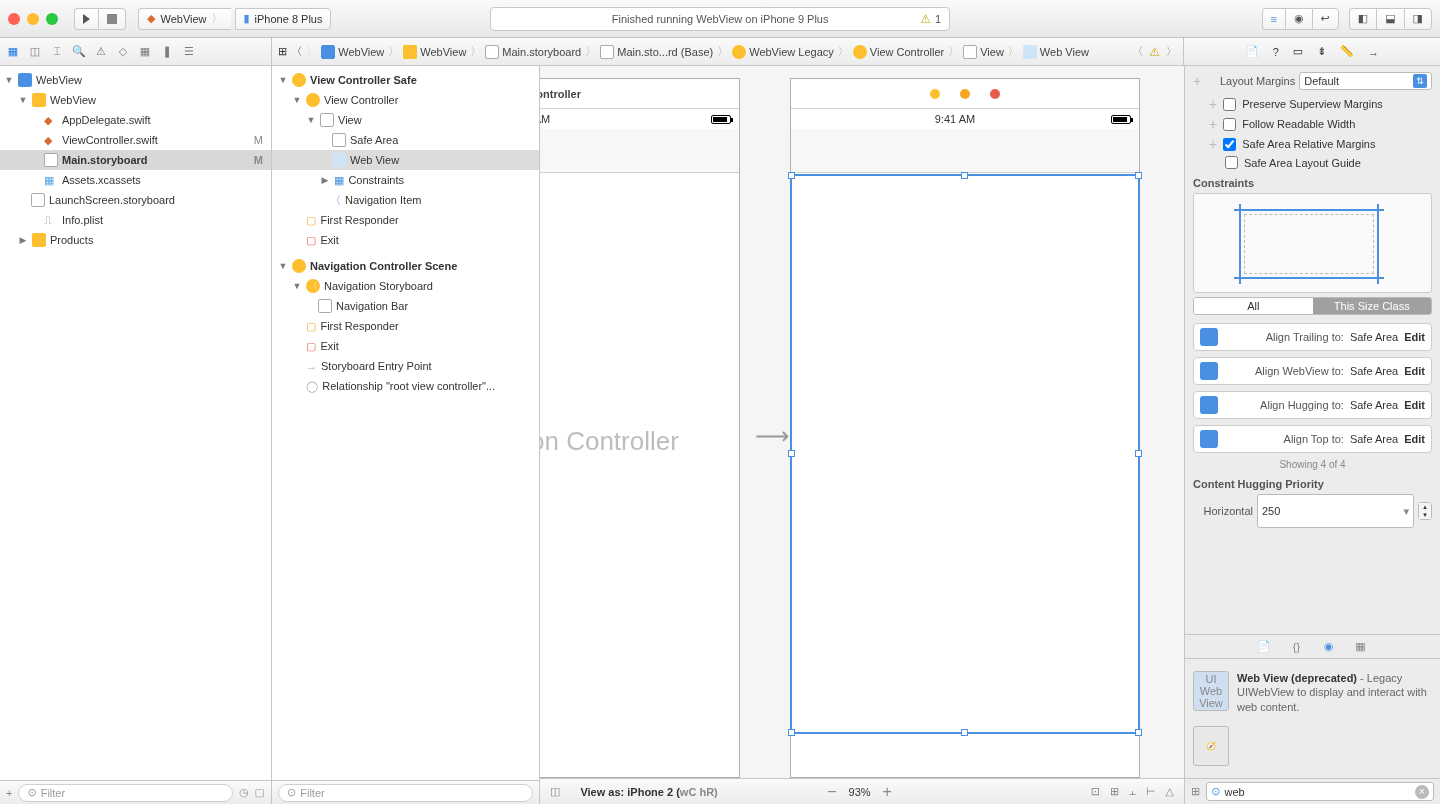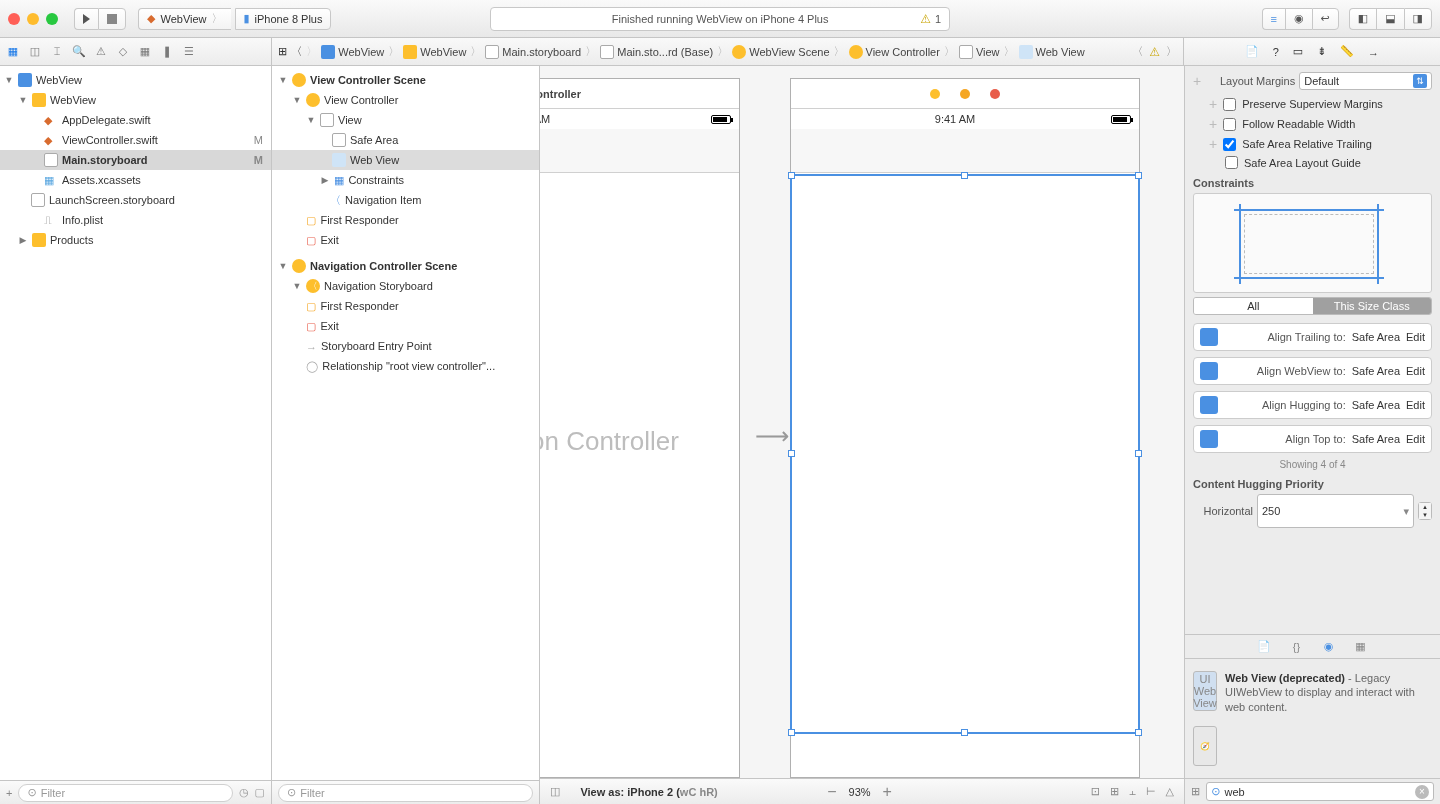--- a/index.html
+++ b/index.html
@@ -98,34 +98,34 @@
 .constraint-diagram{height:100px;border:1px solid #ccc;background:#fafafa;border-radius:3px;position:relative;margin-bottom:4px;}
 .cd-rect{position:absolute;border:1px dashed #bbb;}
 .cd-line{position:absolute;background:#4a90e2;}
 .seg-ctrl{display:flex;border:1px solid #bbb;border-radius:3px;overflow:hidden;width:100%;}
 .seg-ctrl .seg{flex:1;text-align:center;padding:2px 0;background:#fff;}
 .seg-ctrl .seg.active{background:#a0a0a0;color:#fff;}
 .constraint-item{display:flex;align-items:center;background:#fff;border:1px solid #ccc;border-radius:4px;padding:4px 6px;margin-bottom:6px;gap:6px;}
 .ci-icon{width:18px;height:18px;background:#4a90e2;border-radius:3px;}
 .ci-label{flex:1;text-align:right;color:#555;}
 .ci-val{color:#333;}
-.ci-edit{color:#333;font-weight:400;}
+.ci-edit{color:#333;font-weight:700;}
 .showing{text-align:center;color:#888;font-size:10px;margin:2px 0 8px;}
 .num-input{flex:1;height:24px;border:1px solid #bbb;background:#fff;border-radius:3px;padding:16px 4px;display:flex;align-items:center;}
 .stepper{width:14px;display:flex;flex-direction:column;border:1px solid #bbb;border-radius:3px;}
 .stepper div{height:8px;text-align:center;font-size:7px;line-height:8px;background:#f5f5f5;}
 
 
 .library{border-top:1px solid #c5c5c5;background:#ececec;}
 .lib-tabs{height:24px;display:flex;align-items:center;justify-content:center;gap:16px;border-bottom:1px solid #c5c5c5;}
 .lib-tabs .lt{width:16px;height:16px;color:#888;display:flex;align-items:center;justify-content:center;}
 .lib-tabs .lt.active{color:#4a90e2;}
 .lib-items{padding:6px;}
 .lib-item{display:flex;gap:8px;padding:6px 2px;}
-.lib-thumb{width:24px;height:40px;background:#d0dff0;border:1px solid #bbb;border-radius:3px;flex-shrink:0;display:flex;align-items:center;justify-content:center;font-size:8px;color:#888;text-align:center;}
+.lib-thumb{width:36px;height:40px;background:#d0dff0;border:1px solid #bbb;border-radius:3px;flex-shrink:0;display:flex;align-items:center;justify-content:center;font-size:8px;color:#888;text-align:center;}
 .lib-thumb.wk{background:#e8e8e8;}
 .lib-desc{font-size:10px;color:#666;line-height:1.3;}
 .lib-desc b{color:#333;font-size:11px;}
 .lib-footer{height:26px;border-top:1px solid #c5c5c5;display:flex;align-items:center;padding:0 6px;gap:6px;}
 .search{flex:1;height:19px;border:1px solid #bbb;border-radius:3px;background:#fff;display:flex;align-items:center;padding:0 4px;gap:4px;}
 .search .clear{width:14px;height:14px;background:#bbb;border-radius:50%;color:#fff;text-align:center;font-size:10px;line-height:14px;}
 
 .plus-dim{color:#bbb;font-size:14px;}
 </style>
 </head>
@@ -150,21 +150,21 @@
       <span style="color:#d86b2f">◆</span>
       <span>WebView</span>
       <span style="color:#aaa">〉</span>
     </div>
     <div class="scheme-seg">
       <span style="color:#4a90e2">▮</span>
       <span>iPhone 8 Plus</span>
     </div>
   </div>
   <div class="activity">
-    <span>Finished running WebView on iPhone 4 Plus</span>
+    <span>Finished running WebView on iPhone 9 Plus</span>
     <div class="warn">
       <span class="warn-tri"></span>
       <span>1</span>
     </div>
   </div>
   <div class="right-tools">
     <div class="tb-group">
       <div class="tb-btn" style="color:#4a90e2">≡</div>
       <div class="tb-btn">◉</div>
       <div class="tb-btn">↩</div>
@@ -209,21 +209,21 @@
           <span>Main.storyboard</span>
         </span>
         <span class="sep">〉</span>
       <span class="crumb-item">
           <span class="ficon sb"></span>
           <span>Main.sto...rd (Base)</span>
         </span>
         <span class="sep">〉</span>
       <span class="crumb-item">
           <span class="ficon scene"></span>
-          <span>WebView Scene</span>
+          <span>WebView Legacy</span>
         </span>
         <span class="sep">〉</span>
       <span class="crumb-item">
           <span class="ficon vc"></span>
           <span>View Controller</span>
         </span>
         <span class="sep">〉</span>
       <span class="crumb-item">
           <span class="ficon view"></span>
           <span>View</span>
@@ -306,21 +306,21 @@
       <span style="color:#999">◷</span>
       <span style="color:#999">▢</span>
     </div>
   </div>
 
   <div class="outline">
     <div class="tree">
       <div class="trow hdr" style="padding-left:6px">
           <span class="disc">▼</span>
           <span class="ficon scene" style="margin:0 4px"></span>
-          <span class="lbl">View Controller Scene</span>
+          <span class="lbl">View Controller Safe</span>
         </div>
       <div class="trow" style="padding-left:20px">
           <span class="disc">▼</span>
           <span class="ficon vc" style="margin:0 4px"></span>
           <span class="lbl">View Controller</span>
         </div>
       <div class="trow" style="padding-left:34px">
           <span class="disc">▼</span>
           <span class="ficon view" style="margin:0 4px"></span>
           <span class="lbl">View</span>
@@ -353,20 +353,24 @@
 
       <div class="trow hdr" style="padding-left:6px;margin-top:6px">
           <span class="disc">▼</span>
           <span class="ficon scene" style="margin:0 4px"></span>
           <span class="lbl">Navigation Controller Scene</span>
         </div>
       <div class="trow" style="padding-left:20px">
           <span class="disc">▼</span>
           <span style="width:14px;height:14px;border-radius:50%;background:#fdbf2d;margin:0 4px;display:flex;align-items:center;justify-content:center;color:#fff;font-size:9px">〈</span>
           <span class="lbl">Navigation Storyboard</span>
+        </div>
+      <div class="trow" style="padding-left:46px">
+          <span class="ficon view" style="margin-right:4px"></span>
+          <span class="lbl">Navigation Bar</span>
         </div>
       <div class="trow" style="padding-left:30px">
           <span style="color:#f5a623;margin:0 4px">▢</span>
           <span class="lbl">First Responder</span>
         </div>
       <div class="trow" style="padding-left:30px">
           <span style="color:#e85d4a;margin:0 4px">▢</span>
           <span class="lbl">Exit</span>
         </div>
       <div class="trow" style="padding-left:30px">
@@ -460,21 +464,21 @@
           <span>Preserve Superview Margins</span>
         </div>
       <div class="chk">
           <span class="plus-dim">+</span>
           <input type="checkbox" style="">
           <span>Follow Readable Width</span>
         </div>
       <div class="chk">
           <span class="plus-dim">+</span>
           <input type="checkbox" checked="" style="">
-          <span>Safe Area Relative Trailing</span>
+          <span>Safe Area Relative Margins</span>
         </div>
       <div class="chk" style="margin-left:32px">
           <input type="checkbox" style="">
           <span>Safe Area Layout Guide</span>
         </div>
 
       <div class="insp-hdr">Constraints</div>
       <div class="constraint-diagram">
         <div class="cd-rect" style="left:50px;top:20px;width:130px;height:60px"></div>
         <div class="cd-line" style="left:40px;top:15px;width:150px;height:2px"></div>

